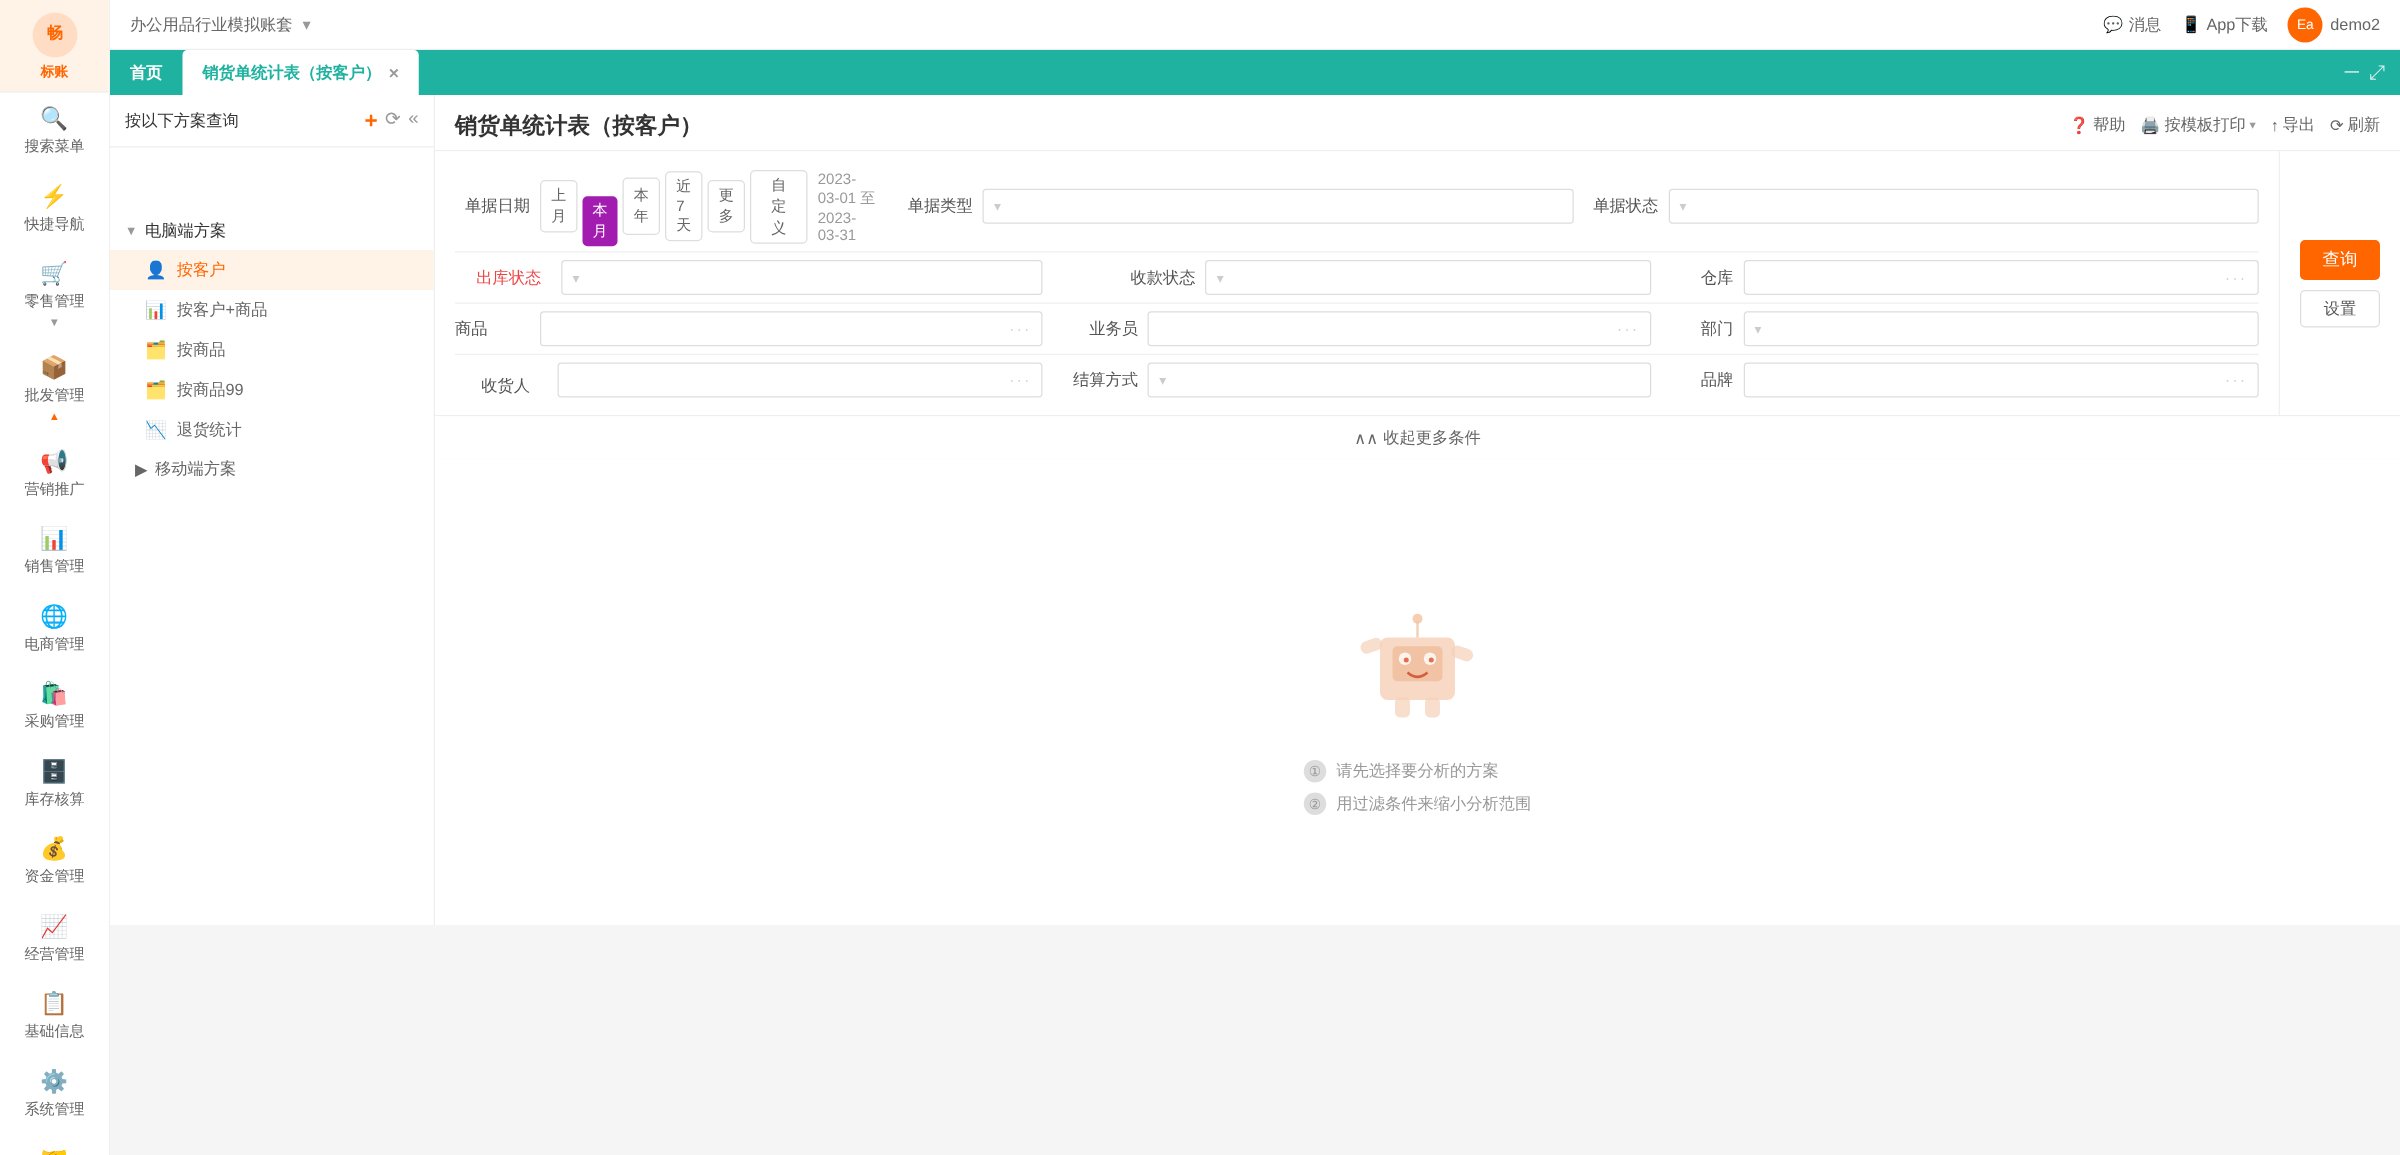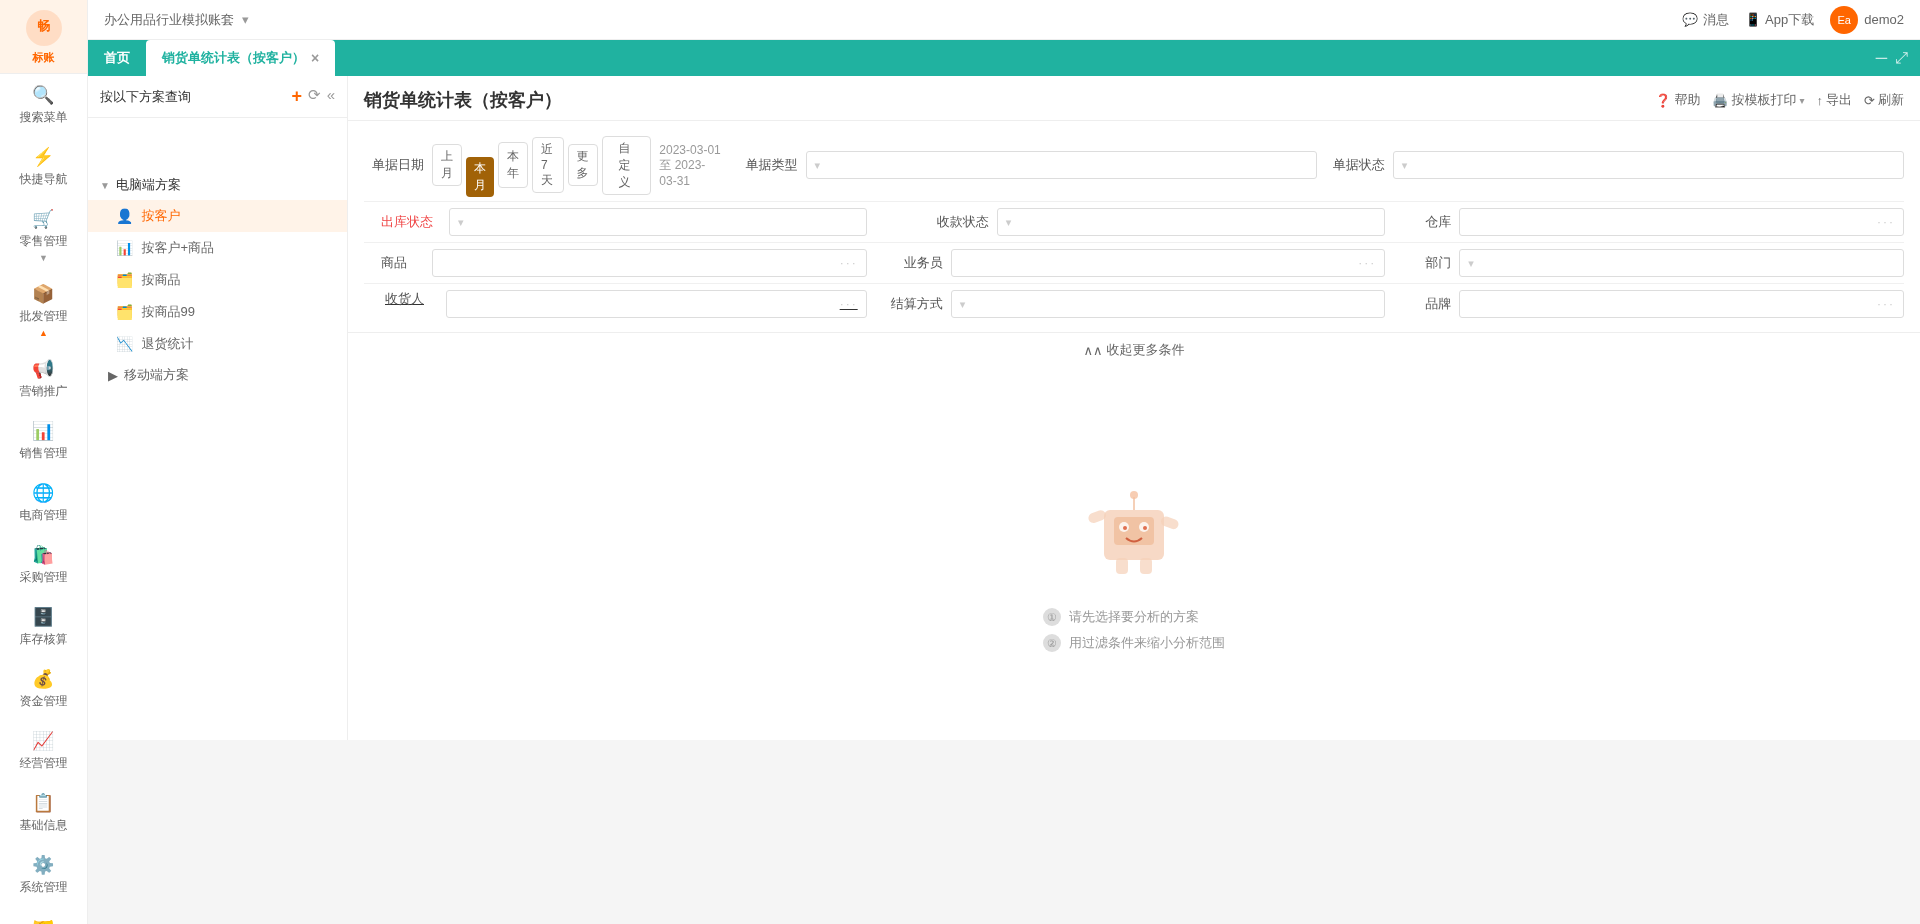--- a/index.html
+++ b/index.html
@@ -253,21 +253,21 @@
         </div>
       </div>
 
       <div style="display:flex;background:#fff;border-bottom:1px solid #eee;flex-shrink:0;">
         <div style="flex:1;padding:8px 16px;">
 
           <div style="display:flex;align-items:center;padding:4px 0;border-bottom:1px solid #f0f0f0;">
             <span style="min-width:60px;text-align:right;color:#555;font-size:13px;flex-shrink:0;">单据日期</span>
             <div style="display:flex;align-items:center;gap:4px;margin-left:8px;flex:1;">
               <span style="padding:3px 8px;border-radius:4px;cursor:pointer;font-size:12px;color:#666;border:1px solid #ddd;">上月</span>
-              <span style="padding:3px 8px;border-radius:4px;cursor:pointer;font-size:12px;background:#a16207;color:#fff;margin-top:24px;">本月</span>
+              <span style="padding:3px 8px;border-radius:4px;cursor:pointer;font-size:12px;background:#a21caf;color:#fff;margin-top:24px;">本月</span>
               <span style="padding:5px 8px;border-radius:4px;cursor:pointer;font-size:12px;color:#666;border:1px solid #ddd;">本年</span>
               <span style="padding:3px 8px;border-radius:4px;cursor:pointer;font-size:12px;color:#666;border:1px solid #ddd;">近7天</span>
               <span style="padding:3px 8px;border-radius:4px;cursor:pointer;font-size:12px;color:#666;border:1px solid #ddd;">更多</span>
               <span style="padding:3px 16px;border-radius:4px;cursor:pointer;font-size:12px;color:#666;border:1px solid #ddd;">自定义</span>
               <span style="color:#999;font-size:12px;margin-left:4px;">2023-03-01 至 2023-03-31</span>
             </div>
             <div style="flex:2;display:flex;align-items:center;gap:8px;margin-left:16px;">
               <span style="min-width:60px;text-align:right;color:#555;font-size:13px;flex-shrink:0;">单据类型</span>
               <div style="flex:1;height:28px;border:1px solid #ddd;border-radius:3px;display:flex;align-items:center;justify-content:space-between;padding:0 8px;cursor:pointer;background:#fff;">
                 <span style="color:#ccc;font-size:11px;">▾</span>
@@ -297,41 +297,41 @@
             <div style="flex:1;display:flex;align-items:center;gap:8px;margin-left:16px;">
               <span style="min-width:50px;text-align:right;color:#555;font-size:13px;flex-shrink:0;">仓库</span>
               <div style="flex:1;height:28px;border:1px solid #ddd;border-radius:3px;display:flex;align-items:center;justify-content:flex-end;padding:0 8px;cursor:pointer;background:#fff;">
                 <span style="color:#ccc;letter-spacing:2px;font-size:12px;">···</span>
               </div>
             </div>
           </div>
 
           <div style="display:flex;align-items:center;padding:6px 0;border-bottom:1px solid #f0f0f0;">
             <div style="flex:1;display:flex;align-items:center;gap:8px;">
-              <span style="min-width:60px;text-align:center;color:#555;font-size:13px;flex-shrink:0;">商品</span>
+              <span style="min-width:60px;text-align:left;color:#555;font-size:13px;flex-shrink:0;">商品</span>
               <div style="flex:1;height:28px;border:1px solid #ddd;border-radius:3px;display:flex;align-items:center;justify-content:flex-end;padding:0 8px;cursor:pointer;background:#fff;">
                 <span style="color:#ccc;letter-spacing:2px;font-size:12px;">···</span>
               </div>
             </div>
             <div style="flex:1;display:flex;align-items:center;gap:8px;margin-left:16px;">
               <span style="min-width:60px;text-align:right;color:#555;font-size:13px;flex-shrink:0;">业务员</span>
               <div style="flex:1;height:28px;border:1px solid #ddd;border-radius:3px;display:flex;align-items:center;justify-content:flex-end;padding:0 8px;cursor:pointer;background:#fff;">
                 <span style="color:#ccc;letter-spacing:2px;font-size:12px;">···</span>
               </div>
             </div>
             <div style="flex:1;display:flex;align-items:center;gap:8px;margin-left:16px;">
               <span style="min-width:50px;text-align:right;color:#555;font-size:13px;flex-shrink:0;">部门</span>
               <div style="flex:1;height:28px;border:1px solid #ddd;border-radius:3px;display:flex;align-items:center;justify-content:space-between;padding:0 8px;cursor:pointer;background:#fff;">
                 <span style="color:#ccc;font-size:11px;">▾</span>
               </div>
             </div>
           </div>
 
           <div style="display:flex;align-items:center;padding:6px 0;">
-            <div style="flex:1;display:flex;align-items:flex-start;gap:22px;text-decoration:underline;">
+            <div style="flex:1;display:flex;align-items:flex-end;gap:22px;">
               <span style="min-width:60px;text-align:right;color:#555;font-size:13px;flex-shrink:0;">收货人</span>
               <div style="flex:1;height:28px;border:1px solid #ddd;border-radius:3px;display:flex;align-items:center;justify-content:flex-end;padding:0 8px;cursor:pointer;background:#fff;">
                 <span style="color:#ccc;letter-spacing:2px;font-size:12px;">···</span>
               </div>
             </div>
             <div style="flex:1;display:flex;align-items:center;gap:8px;margin-left:16px;">
               <span style="min-width:60px;text-align:right;color:#555;font-size:13px;flex-shrink:0;">结算方式</span>
               <div style="flex:1;height:28px;border:1px solid #ddd;border-radius:3px;display:flex;align-items:center;justify-content:space-between;padding:0 8px;cursor:pointer;background:#fff;">
                 <span style="color:#ccc;font-size:11px;">▾</span>
               </div>
@@ -339,20 +339,24 @@
             <div style="flex:1;display:flex;align-items:center;gap:8px;margin-left:16px;">
               <span style="min-width:50px;text-align:right;color:#555;font-size:13px;flex-shrink:0;">品牌</span>
               <div style="flex:1;height:28px;border:1px solid #ddd;border-radius:3px;display:flex;align-items:center;justify-content:flex-end;padding:0 8px;cursor:pointer;background:#fff;">
                 <span style="color:#ccc;letter-spacing:2px;font-size:12px;">···</span>
               </div>
             </div>
           </div>
 
         </div>
 
+        <div style="display:flex;flex-direction:column;justify-content:center;gap:8px;padding:12px 16px;border-left:1px solid #f0f0f0;flex-shrink:0;">
+          <button class="btn-search">查询</button>
+          <button class="btn-set">设置</button>
+        </div>
       </div>
 
       <div class="collapse-bar">
         <span style="margin-right:4px;">∧∧</span>
         <span>收起更多条件</span>
       </div>
 
       <div class="empty-state">
 
         <div style="margin-bottom:20px;">

